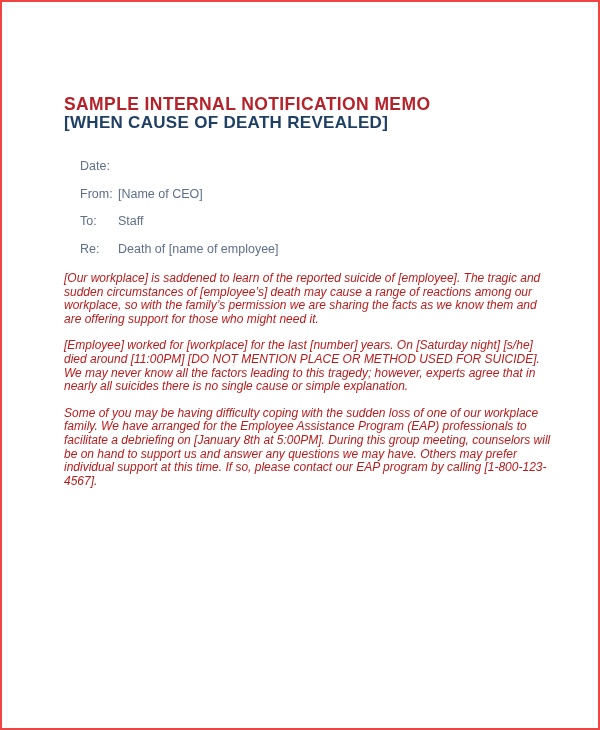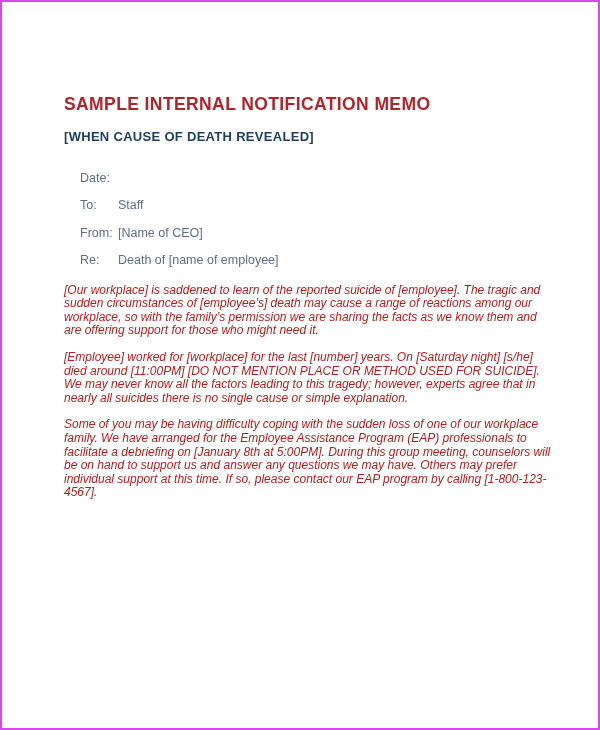--- a/index.html
+++ b/index.html
@@ -8,41 +8,41 @@
     height: 730px;
     background: #ffffff;
     font-family: "Liberation Sans", sans-serif;
     position: relative;
     box-sizing: border-box;
   }
   .page {
     width: 600px;
     height: 730px;
     box-sizing: border-box;
-    border: 2px solid #d946ef;
+    border: 2px solid #ef4444;
     background: #ffffff;
     overflow: hidden;
   }
   .content {
     padding: 93px 50px 0 62px;
   }
   .memo-title {
     color: #b5222a;
     font-size: 17.5px;
     font-weight: 700;
     letter-spacing: 0.4px;
     line-height: 1.05;
   }
   .memo-subtitle {
     color: #1f4064;
-    font-size: 13px;
+    font-size: 17px;
     font-weight: 700;
     letter-spacing: 0.3px;
     line-height: 1.1;
-    margin-top: 17px;
+    margin-top: 1px;
   }
   .fields {
     margin-top: 27px;
     margin-left: 16px;
   }
   .field-row {
     display: flex;
     margin-bottom: 15px;
     color: #5d7089;
     font-size: 12.5px;
@@ -76,26 +76,26 @@
     <div class="memo-title">SAMPLE INTERNAL NOTIFICATION MEMO</div>
 
     <div class="memo-subtitle">[WHEN CAUSE OF DEATH REVEALED]</div>
 
     <div class="fields">
       <div class="field-row">
         <span class="field-label">Date:</span>
         <span class="field-value"></span>
       </div>
       <div class="field-row">
+        <span class="field-label">From:</span>
+        <span class="field-value">[Name of CEO]</span>
+      </div>
+      <div class="field-row">
         <span class="field-label">To:</span>
         <span class="field-value">Staff</span>
-      </div>
-      <div class="field-row">
-        <span class="field-label">From:</span>
-        <span class="field-value">[Name of CEO]</span>
       </div>
       <div class="field-row">
         <span class="field-label">Re:</span>
         <span class="field-value">Death of [name of employee]</span>
       </div>
     </div>
 
     <div class="paragraphs">
       <p>[Our workplace] is saddened to learn of the reported suicide of [employee].  The tragic and sudden circumstances of [employee’s] death may cause a range of reactions among our workplace, so with the family’s permission we are sharing the facts as we know them and are offering support for those who might need it.</p>
       <p>[Employee] worked for [workplace] for the last [number] years. On [Saturday night] [s/he] died around [11:00PM] [DO NOT MENTION PLACE OR METHOD USED FOR SUICIDE].  We may never know all the factors leading to this tragedy; however, experts agree that in nearly all suicides there is no single cause or simple explanation.</p>

